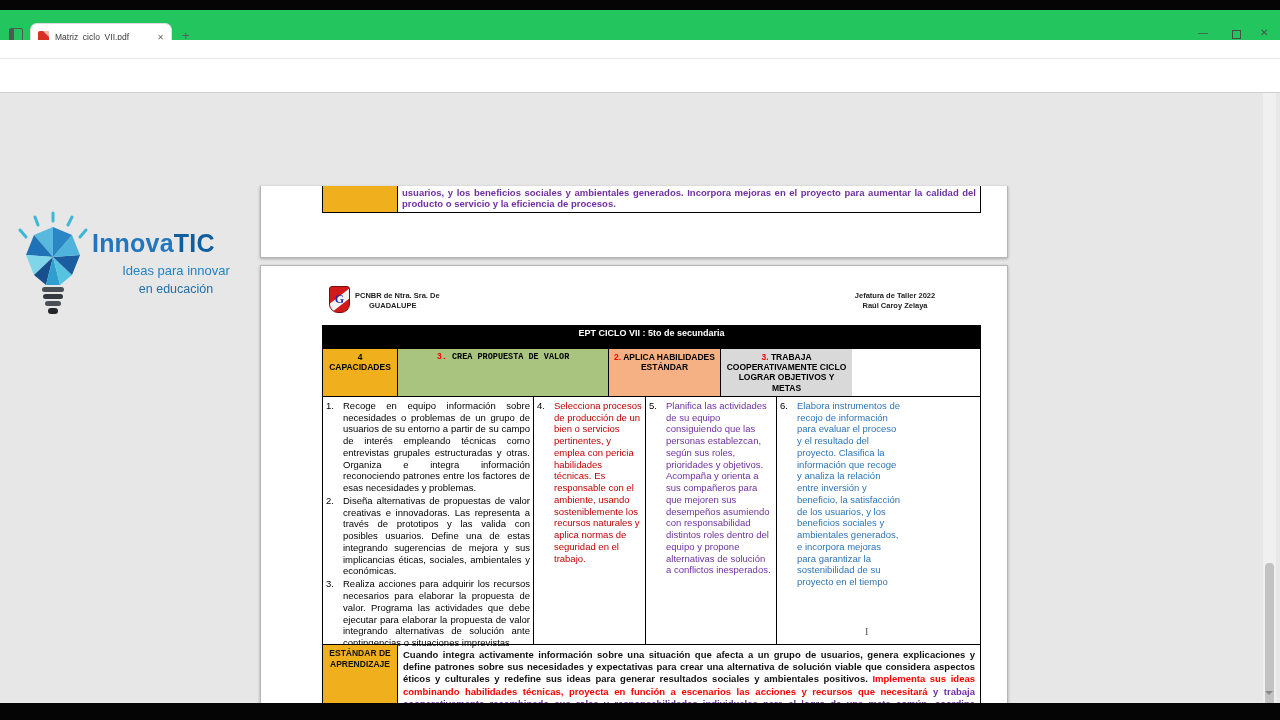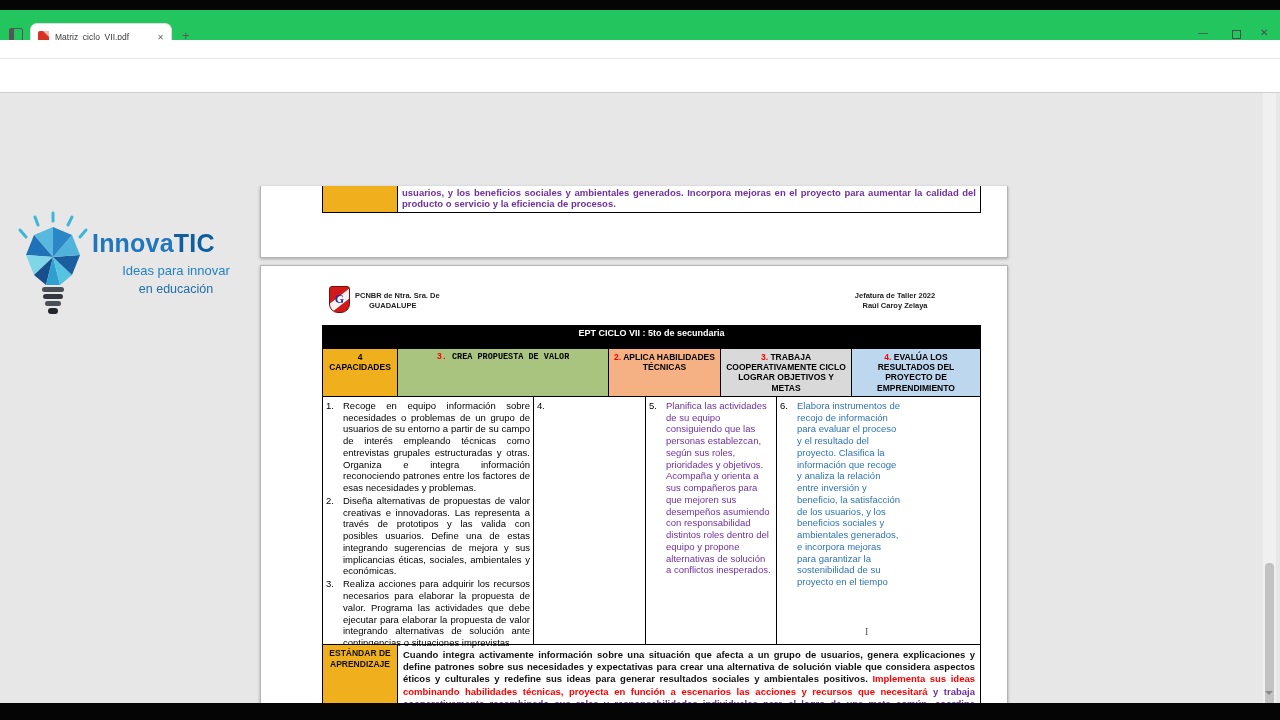--- a/index.html
+++ b/index.html
@@ -287,43 +287,43 @@
       <div>Jefatura de Taller 2022</div>
       <div>Raúl Caroy Zelaya</div>
     </div>
 
     <div class="doc-table">
       <div class="ttl-bar">EPT CICLO VII : 5to de secundaria</div>
 
       <div class="row hdr-row">
         <div class="cell c0 gold hdr">4 CAPACIDADES</div>
         <div class="cell c1 green hdr"><span class="rn">3.</span> <span>CREA PROPUESTA DE VALOR</span></div>
-        <div class="cell c2 peach hdr"><span class="rn">2.</span> <span>APLICA HABILIDADES TÉCNICAS</span></div>
+        <div class="cell c2 peach hdr"><span class="rn">2.</span> <span>APLICA HABILIDADES ESTÁNDAR</span></div>
         <div class="cell c3 grayc hdr"><span class="rn">3.</span> <span>TRABAJA COOPERATIVAMENTE CICLO LOGRAR OBJETIVOS Y METAS</span></div>
-        <div class="cell c4 bluec hdr"><span class="rn">4.</span> <span>EVALÚA LOS RESULTADOS DEL PROYECTO DE EMPRENDIMIENTO</span></div>
       </div>
 
       <div class="row body-row">
         <div class="cell c1">
           <div class="li">
               <span class="n">1.</span>
               <span class="t just">Recoge en equipo información sobre necesidades o problemas de un grupo de usuarios de su entorno a partir de su campo de interés empleando técnicas como entrevistas grupales estructuradas y otras. Organiza e integra información reconociendo patrones entre los factores de esas necesidades y problemas.</span>
             </div>
           <div class="li">
               <span class="n">2.</span>
               <span class="t just">Diseña alternativas de propuestas de valor creativas e innovadoras. Las representa a través de prototipos y las valida con posibles usuarios. Define una de estas integrando sugerencias de mejora y sus implicancias éticas, sociales, ambientales y económicas.</span>
             </div>
           <div class="li">
               <span class="n">3.</span>
               <span class="t just">Realiza acciones para adquirir los recursos necesarios para elaborar la propuesta de valor. Programa las actividades que debe ejecutar para elaborar la propuesta de valor integrando alternativas de solución ante contingencias o situaciones imprevistas</span>
             </div>
         </div>
         <div class="cell c2">
           <div class="li">
               <span class="n">4.</span>
+              <span class="t red-t">Selecciona procesos de producción de un bien o servicios pertinentes, y emplea con pericia habilidades técnicas. Es responsable con el ambiente, usando sosteniblemente los recursos naturales y aplica normas de seguridad en el trabajo.</span>
             </div>
         </div>
         <div class="cell c3">
           <div class="li">
               <span class="n">5.</span>
               <span class="t pur-t">Planifica las actividades de su equipo consiguiendo que las personas establezcan, según sus roles, prioridades y objetivos. Acompaña y orienta a sus compañeros para que mejoren sus desempeños asumiendo con responsabilidad distintos roles dentro del equipo y propone alternativas de solución a conflictos inesperados.</span>
             </div>
         </div>
         <div class="cell c4">
           <div class="li">

